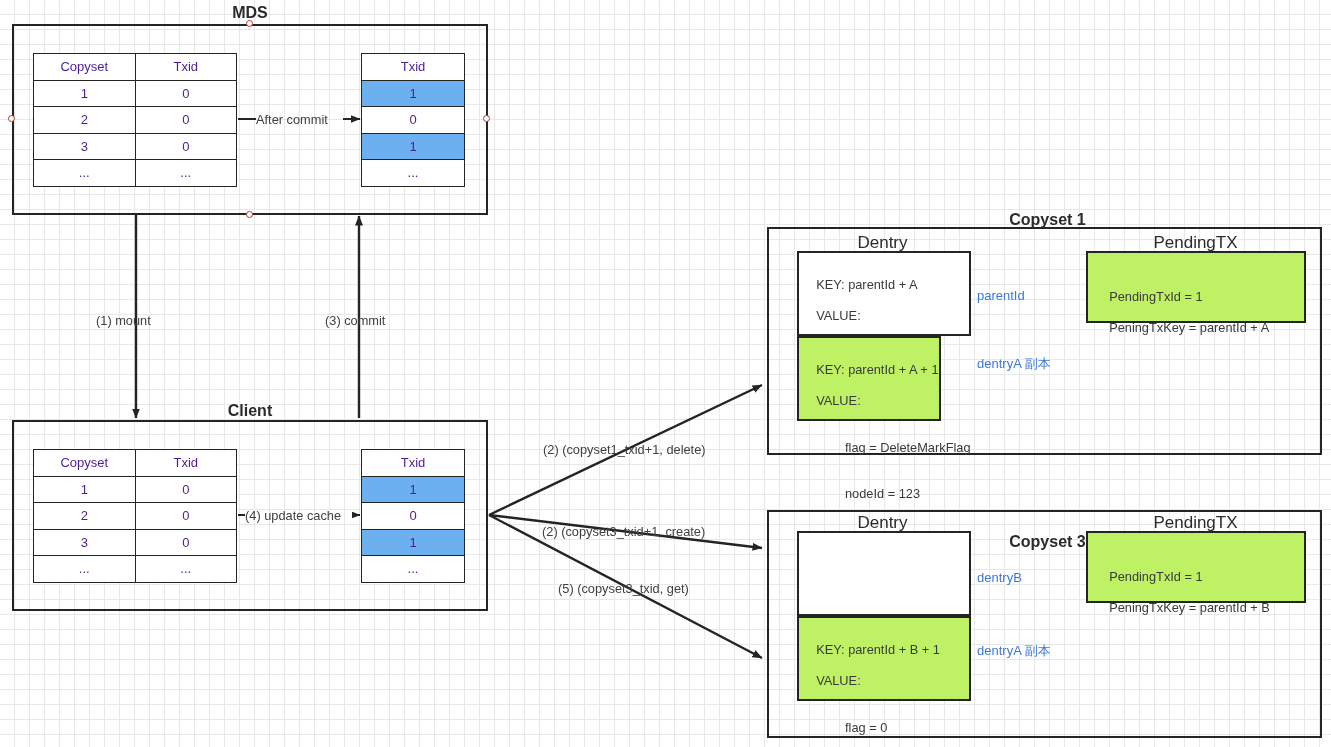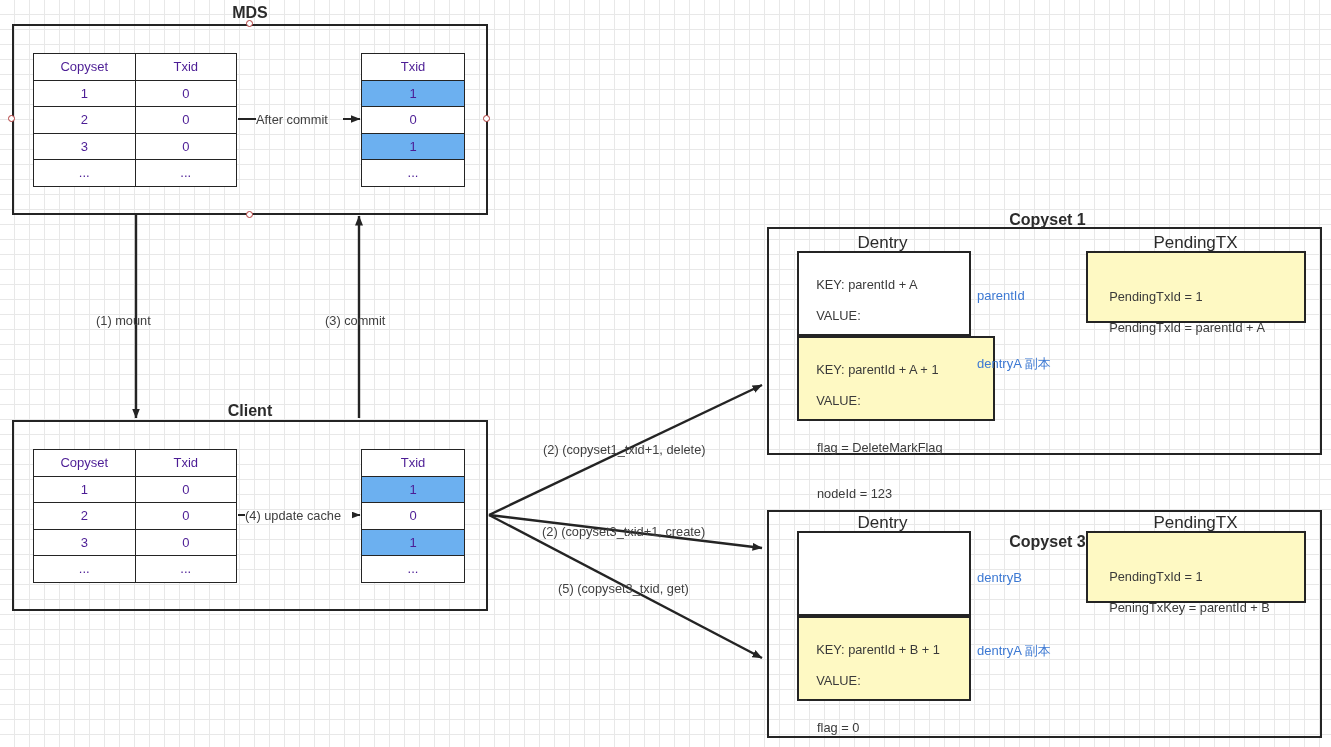--- a/index.html
+++ b/index.html
@@ -75,22 +75,22 @@
     position:absolute;
     border:2.2px solid #242424;
     background:#ffffff;
     font-size:12.8px;
     color:#3a3a3a;
     line-height:15.6px;
     padding:8px 0 6px 10px;
     white-space:pre;
     z-index:3;
   }
-  .card.blue{ background:#fef9c3; }
-  .indent{ padding-left:8px; display:block; }
+  .card.blue{ background:#bef264; }
+  .indent{ padding-left:36px; display:block; }
 
   
   .blue-label{
     position:absolute;
     font-size:13px;
     color:#3D79D3;
     white-space:nowrap;
     z-index:4;
   }
   .edge-label{
@@ -260,31 +260,31 @@
 <div class="section-title" style="left:1148px; top:233px; width:95px;">PendingTX</div>
 
 <div class="card" style="left:797px; top:251px; width:174px; height:85px;">
   <span>KEY: parentId + A</span><br>
   <span>VALUE:</span><br>
   <span class="indent">flag = 0</span>
   <span class="indent">nodeId = 123</span>
 </div>
 <div class="blue-label" style="left:977px; top:288px;">parentId</div>
 
-<div class="card blue" style="left:797px; top:336px; width:198px; height:85px;">
+<div class="card blue" style="left:797px; top:336px; width:144px; height:85px;">
   <span>KEY: parentId + A + 1</span><br>
   <span>VALUE:</span><br>
   <span class="indent">flag = DeleteMarkFlag</span>
   <span class="indent">nodeId = 123</span>
 </div>
 <div class="blue-label" style="left:977px; top:355px;">dentryA 副本</div>
 
 <div class="card blue" style="left:1086px; top:251px; width:220px; height:72px; padding-top:20px; padding-left:14px;">
   <span>PendingTxId = 1</span><br>
-  <span>PendingTxId = parentId + A</span>
+  <span>PeningTxKey = parentId + A</span>
 </div>
 
 <div class="container-box" style="left:767px; top:510px; width:555px; height:228px;"></div>
 <div class="container-title" style="left:1000px; top:493px; width:95px;margin-top:40px;">Copyset 3</div>
 <div class="section-title" style="left:835px; top:513px; width:95px;">Dentry</div>
 <div class="section-title" style="left:1148px; top:513px; width:95px;">PendingTX</div>
 
 <div class="card" style="left:797px; top:531px; width:174px; height:85px;">
   <span></span>
 </div>

